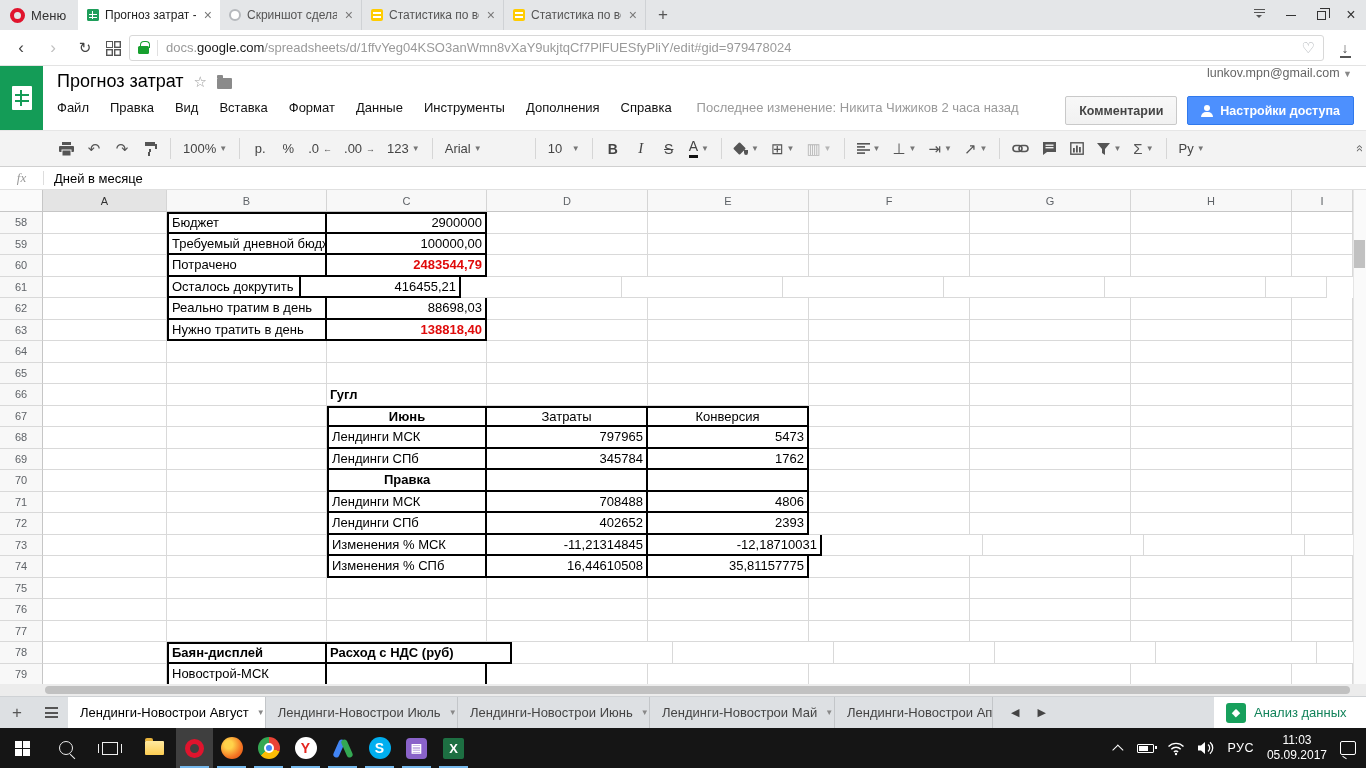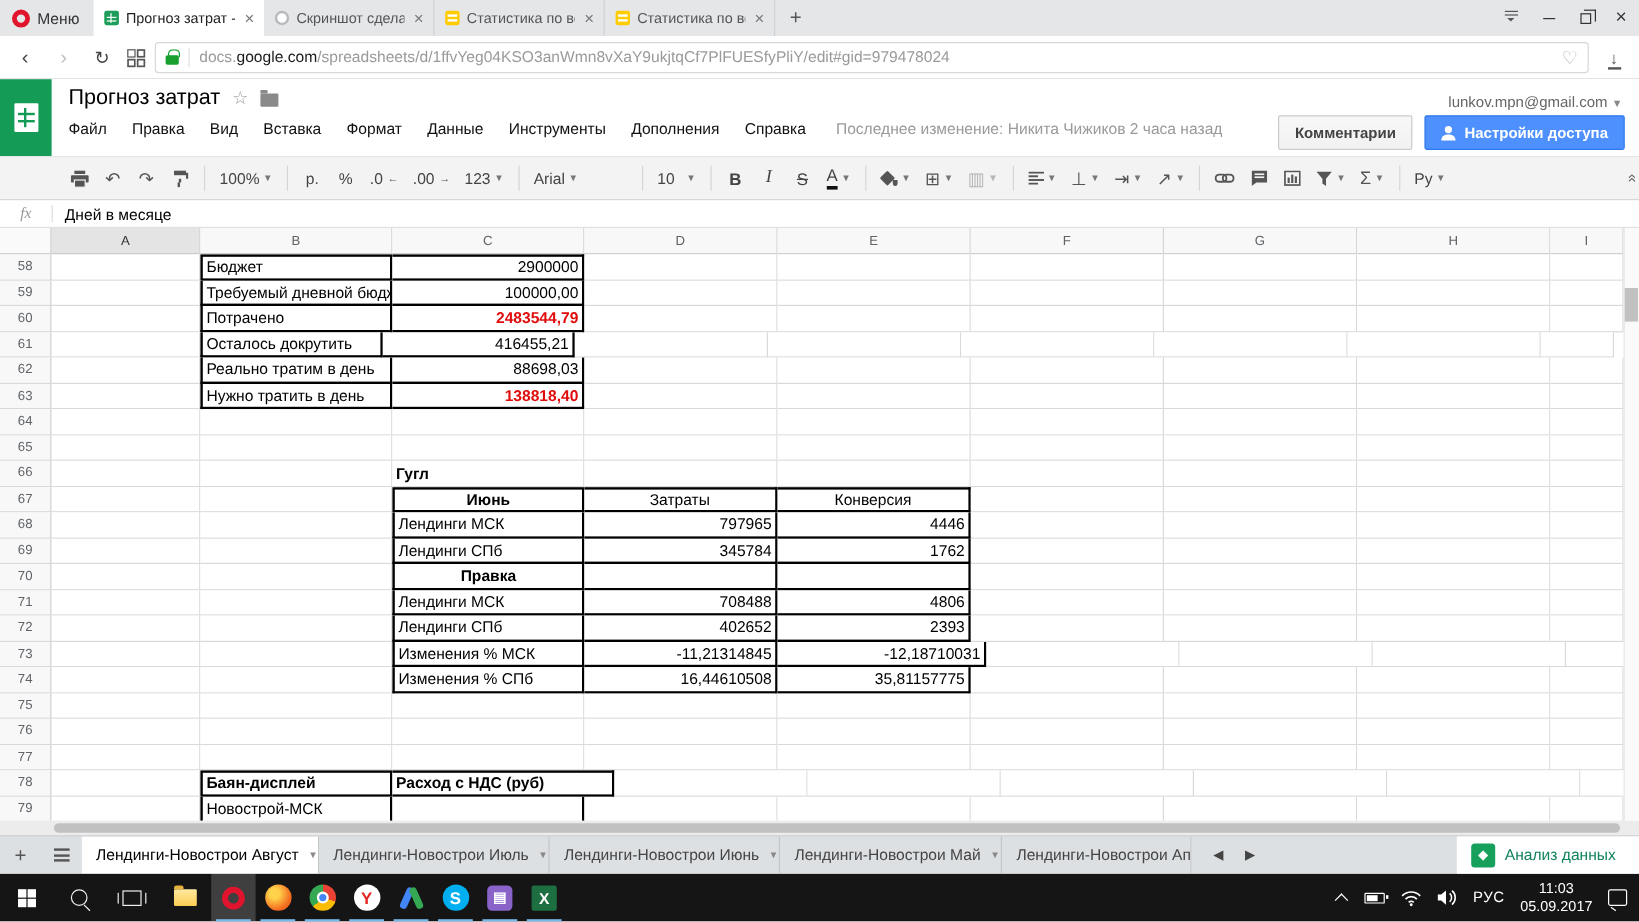--- a/index.html
+++ b/index.html
@@ -76,21 +76,21 @@
   .hleft { position:absolute; left:57px; top:5px; }
   .doc-title-row { display:flex; align-items:center; gap:10px; }
   .doc-title { font-size:18px; color:#000; }
   .star { color:#999; font-size:15px; }
   .folder { width:15px; height:11px; background:#8a8a8a; border-radius:1px; position:relative; margin-top:3px; }
   .folder::before { content:""; position:absolute; top:-3px; left:0; width:6px; height:3px;
     background:#8a8a8a; border-radius:1px 1px 0 0; }
   .menurow { display:flex; gap:21px; margin-top:8px; font-size:13px; color:#111; align-items:center; }
   .menurow .mi { cursor:default; }
   .lastedit { color:#9a9a9a; margin-left:4px; }
-  .hright-top { position:absolute; right:14px; top:12px; font-size:12.5px; color:#666; }
+  .hright-top { position:absolute; right:14px; top:0; font-size:12.5px; color:#666; }
   .hright-top b { color:#888; font-size:9px; }
   .hright-btns { position:absolute; right:12px; top:30px; display:flex; gap:10px; }
   .btn-comments { height:29px; padding:0 13px; font-size:12.5px; font-weight:bold; color:#444;
     background:linear-gradient(#f8f8f8,#f1f1f1); border:1px solid #c9c9c9; border-radius:2px;
     display:flex; align-items:center; }
   .btn-share { height:29px; padding:0 13px; font-size:12.5px; font-weight:bold; color:#fff;
     background:#4d90fe; border:1px solid #3079ed; border-radius:2px; display:flex;
     align-items:center; gap:7px; }
   .person { width:12px; height:12px; position:relative; }
   .person::before { content:""; position:absolute; left:3px; top:0; width:6px; height:6px;
@@ -520,21 +520,21 @@
           <div class="cell" style="width: 161px; flex: 0 0 auto;"></div>
           <div class="cell" style="width: 161px; flex: 0 0 auto;"></div>
           <div class="cell" style="width: 161px; flex: 0 0 auto;"></div>
           <div class="cell" style="width: 161px; flex: 0 0 auto;"></div>
           <div class="cell" style="width: 161px; flex: 0 0 auto;"></div>
           <div class="cell" style="width: 61px; flex: 0 0 auto;"></div>
         </div>
         <div class="grow">
           <div class="rhdr">61</div>
           <div class="cell" style="width: 124px; flex: 0 0 auto;"></div>
-          <div class="cell bL bR bB" style="width: 152px; flex: 0 0 auto;">Осталось докрутить</div>
+          <div class="cell bL bR bB" style="width: 134px; flex: 0 0 auto;">Осталось докрутить</div>
           <div class="cell num bR bB" style="width: 160px; flex: 0 0 auto;">416455,21</div>
           <div class="cell" style="width: 161px; flex: 0 0 auto;"></div>
           <div class="cell" style="width: 161px; flex: 0 0 auto;"></div>
           <div class="cell" style="width: 161px; flex: 0 0 auto;"></div>
           <div class="cell" style="width: 161px; flex: 0 0 auto;"></div>
           <div class="cell" style="width: 161px; flex: 0 0 auto;"></div>
           <div class="cell" style="width: 61px; flex: 0 0 auto;"></div>
         </div>
         <div class="grow">
           <div class="rhdr">62</div>
@@ -607,21 +607,21 @@
           <div class="cell" style="width: 161px; flex: 0 0 auto;"></div>
           <div class="cell" style="width: 161px; flex: 0 0 auto;"></div>
           <div class="cell" style="width: 61px; flex: 0 0 auto;"></div>
         </div>
         <div class="grow">
           <div class="rhdr">68</div>
           <div class="cell" style="width: 124px; flex: 0 0 auto;"></div>
           <div class="cell" style="width: 160px; flex: 0 0 auto;"></div>
           <div class="cell bL bR bB" style="width: 160px; flex: 0 0 auto;">Лендинги МСК</div>
           <div class="cell num bR bB" style="width: 161px; flex: 0 0 auto;">797965</div>
-          <div class="cell num bR bB" style="width: 161px; flex: 0 0 auto;">4446</div>
+          <div class="cell num bR bB" style="width: 161px; flex: 0 0 auto;">5473</div>
           <div class="cell" style="width: 161px; flex: 0 0 auto;"></div>
           <div class="cell" style="width: 161px; flex: 0 0 auto;"></div>
           <div class="cell" style="width: 161px; flex: 0 0 auto;"></div>
           <div class="cell" style="width: 61px; flex: 0 0 auto;"></div>
         </div>
         <div class="grow">
           <div class="rhdr">69</div>
           <div class="cell" style="width: 124px; flex: 0 0 auto;"></div>
           <div class="cell" style="width: 160px; flex: 0 0 auto;"></div>
           <div class="cell bL bR bB" style="width: 160px; flex: 0 0 auto;">Лендинги СПб</div>

